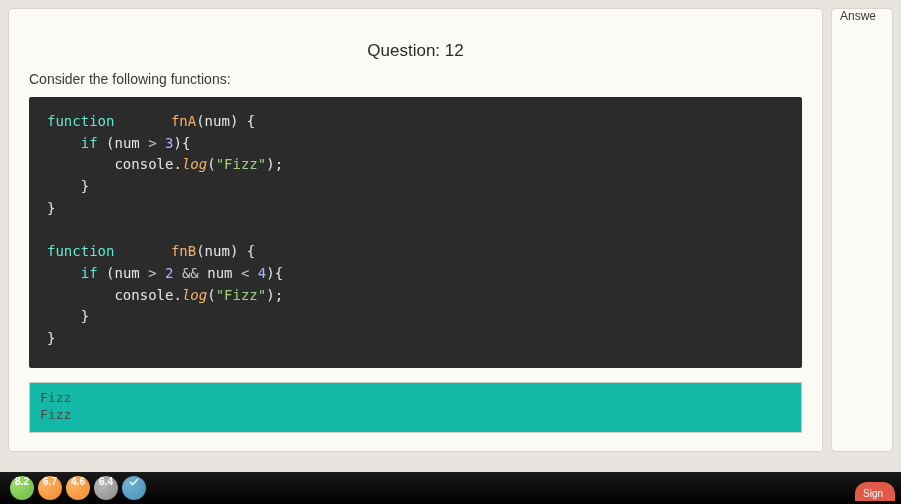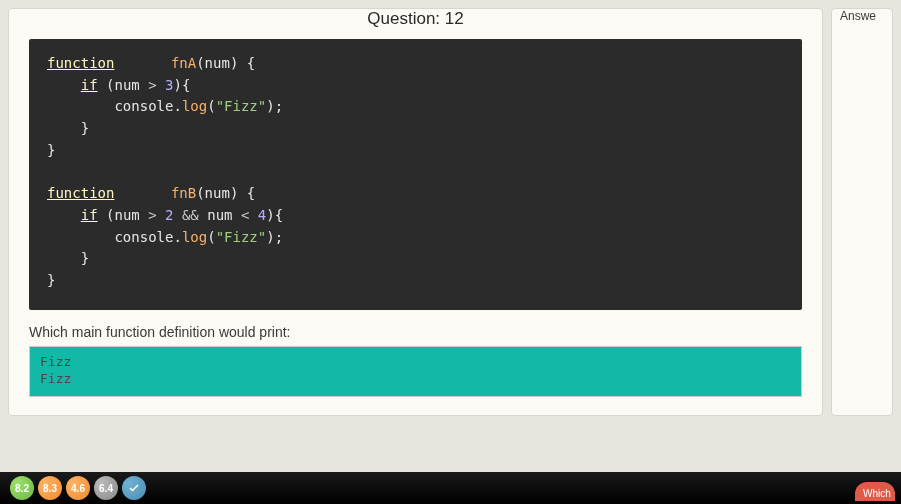--- a/index.html
+++ b/index.html
@@ -14,21 +14,21 @@
     .main-container {
       padding: 8px 8px 0 8px;
       display: flex;
       gap: 8px;
     }
     .question-panel {
       flex: 1;
       background: #fcfaf5;
       border: 1px solid #d8d5cf;
       border-radius: 4px;
-      padding: 0 20px 18px 20px;
+      padding: 32px 20px 18px 20px;
     }
     .side-panel {
       width: 62px;
       background: #fcfaf5;
       border: 1px solid #d8d5cf;
       border-radius: 4px;
       padding: 0 8px;
       text-align: left;
       color: #3a3a3a;
       font-size: 12px;
@@ -51,23 +51,23 @@
       background: #2b2b2b;
       color: #e8e6e3;
       font-family: "Consolas", "Menlo", monospace;
       font-size: 14px;
       line-height: 1.55;
       padding: 14px 18px 18px 18px;
       border-radius: 2px;
       white-space: pre;
       margin-bottom: 14px;
     }
-    .tok-keyword { color: #fef9c3; text-decoration: underline; }
+    .tok-keyword { color: #5eead4; }
     .tok-fn { color: #f6b26b; margin-left: 48px; }
-    .tok-fn2 { color: #f6b26b; }
+    .tok-fn2 { color: #f6b26b; font-style: italic; }
     .tok-num { color: #b0b0ff; }
     .tok-op { color: #c8c8c8; }
     .tok-str { color: #a0ce7e; }
     .tok-punc { color: #e8e6e3; }
     .result-label {
       font-size: 14px;
       color: #3a3a3a;
       margin-bottom: 6px;
     }
     .result-box {
@@ -89,21 +89,20 @@
       display: flex;
       align-items: center;
       padding: 0 10px;
       gap: 4px;
     }
     .circle-btn {
       width: 24px;
       height: 24px;
       border-radius: 50%;
       display: flex;
-      align-items: center;
       justify-content: center;
       font-size: 10px;
       font-weight: 600;
       color: #fff;
       cursor: pointer;
     }
     .c-green { background: radial-gradient(circle at 30% 30%, #9be06a, #6fb844); }
     .c-orange { background: radial-gradient(circle at 30% 30%, #ffb363, #f08a2e); }
     .c-active { background: radial-gradient(circle at 30% 30%, #bbb, #888); }
     .c-check { background: radial-gradient(circle at 30% 30%, #6fb2d6, #4b8eb0); }
@@ -122,57 +121,57 @@
       width: 40px;
       cursor: pointer;
     }
   </style>
 </head>
 <body>
 
 <div class="main-container">
   <div class="question-panel">
     <div class="question-title">Question: 12</div>
+    <div class="prompt-text">Consider the following functions:</div>
 
     <div class="code-block"><span class="tok-keyword">function</span> <span class="tok-fn">fnA</span><span class="tok-punc">(</span><span>num</span><span class="tok-punc">) {</span>
     <span class="tok-keyword">if</span> <span class="tok-punc">(</span><span>num</span> <span class="tok-op">&gt;</span> <span class="tok-num">3</span><span class="tok-punc">){</span>
         <span>console</span><span class="tok-punc">.</span><span class="tok-fn2">log</span><span class="tok-punc">(</span><span class="tok-str">"Fizz"</span><span class="tok-punc">);</span>
     <span class="tok-punc">}</span>
 <span class="tok-punc">}</span>
 
 <span class="tok-keyword">function</span> <span class="tok-fn">fnB</span><span class="tok-punc">(</span><span>num</span><span class="tok-punc">) {</span>
     <span class="tok-keyword">if</span> <span class="tok-punc">(</span><span>num</span> <span class="tok-op">&gt;</span> <span class="tok-num">2</span> <span class="tok-op">&amp;&amp;</span> <span>num</span> <span class="tok-op">&lt;</span> <span class="tok-num">4</span><span class="tok-punc">){</span>
         <span>console</span><span class="tok-punc">.</span><span class="tok-fn2">log</span><span class="tok-punc">(</span><span class="tok-str">"Fizz"</span><span class="tok-punc">);</span>
     <span class="tok-punc">}</span>
 <span class="tok-punc">}</span></div>
 
-    <div class="result-label">Which main function definition would print:</div>
     <div class="result-box">
       <div>Fizz</div>
       <div>Fizz</div>
     </div>
   </div>
 
   <div class="side-panel">
     <span>Answe</span>
   </div>
 </div>
 
 <div class="bottom-bar">
   <div class="circle-btn c-green">
       <span>8.2</span>
     </div>
   <div class="circle-btn c-orange">
-      <span>8.3</span>
+      <span>6.7</span>
     </div>
   <div class="circle-btn c-orange">
       <span>4.6</span>
     </div>
   <div class="circle-btn c-active">
       <span>6.4</span>
     </div>
   <div class="circle-btn c-check">
     <svg class="check-svg" viewBox="0 0 24 24">
         <path fill="none" stroke="#fff" stroke-width="3" d="M4 12l5 5L20 6"></path>
       </svg>
   </div>
-  <div class="signin"><span>Which</span></div>
+  <div class="signin"><span>Sign</span></div>
 </div>
 
 </body></html>

